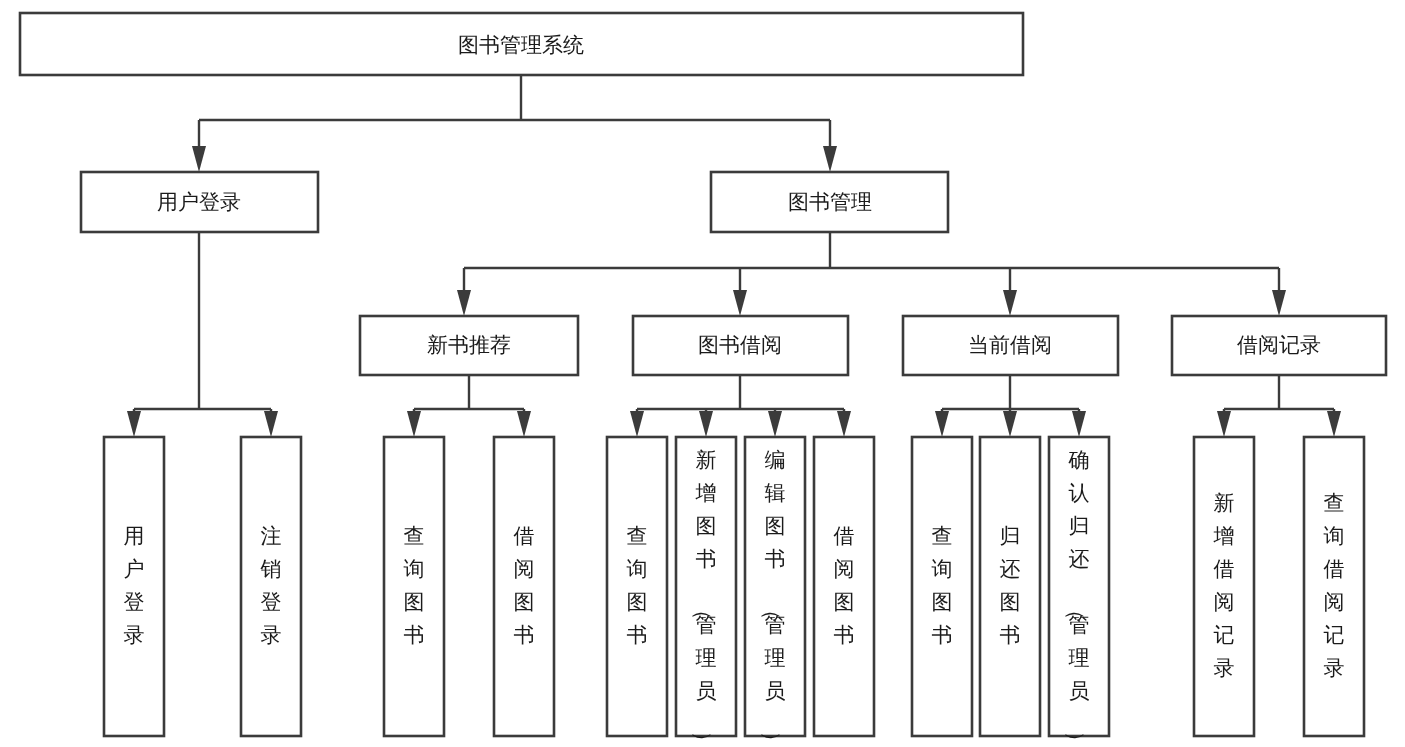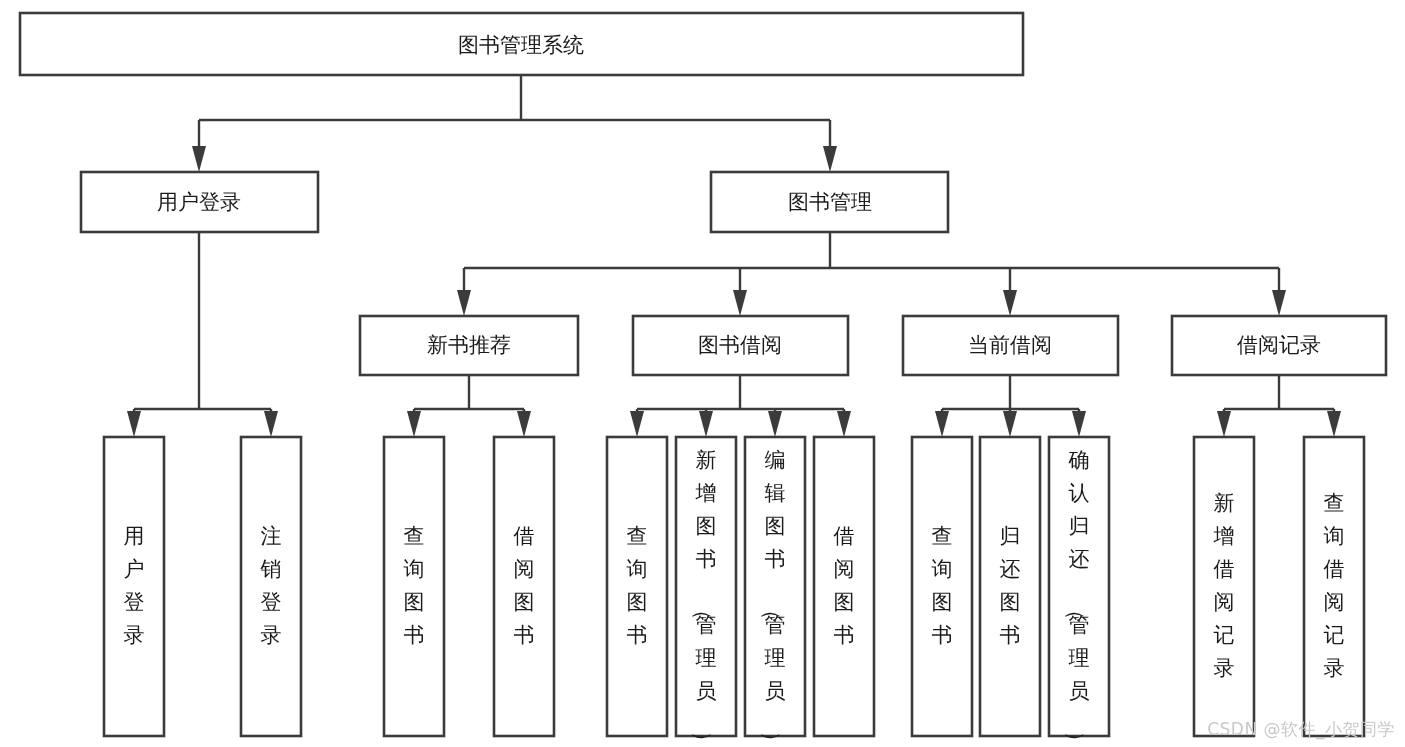--- a/index.html
+++ b/index.html
@@ -219,14 +219,13 @@
       <rect class="node-rect leaf" x="1194" y="437" width="60" height="299"></rect>
       <text class="leaf-label" x="1224" y="0"><tspan x="1224" y="509.5">新</tspan><tspan x="1224" y="542.5">增</tspan><tspan x="1224" y="575.5">借</tspan><tspan x="1224" y="608.5">阅</tspan><tspan x="1224" y="641.5">记</tspan><tspan x="1224" y="674.5">录</tspan></text>
     </g>
     <g>
       <rect class="node-rect leaf" x="1304" y="437" width="60" height="299"></rect>
       <text class="leaf-label" x="1334" y="0"><tspan x="1334" y="509.5">查</tspan><tspan x="1334" y="542.5">询</tspan><tspan x="1334" y="575.5">借</tspan><tspan x="1334" y="608.5">阅</tspan><tspan x="1334" y="641.5">记</tspan><tspan x="1334" y="674.5">录</tspan></text>
     </g>
 
   </svg>
 
-  <div class="watermark">CSDN @软件_小贺同学</div>
 </div>
 
 </body></html>

